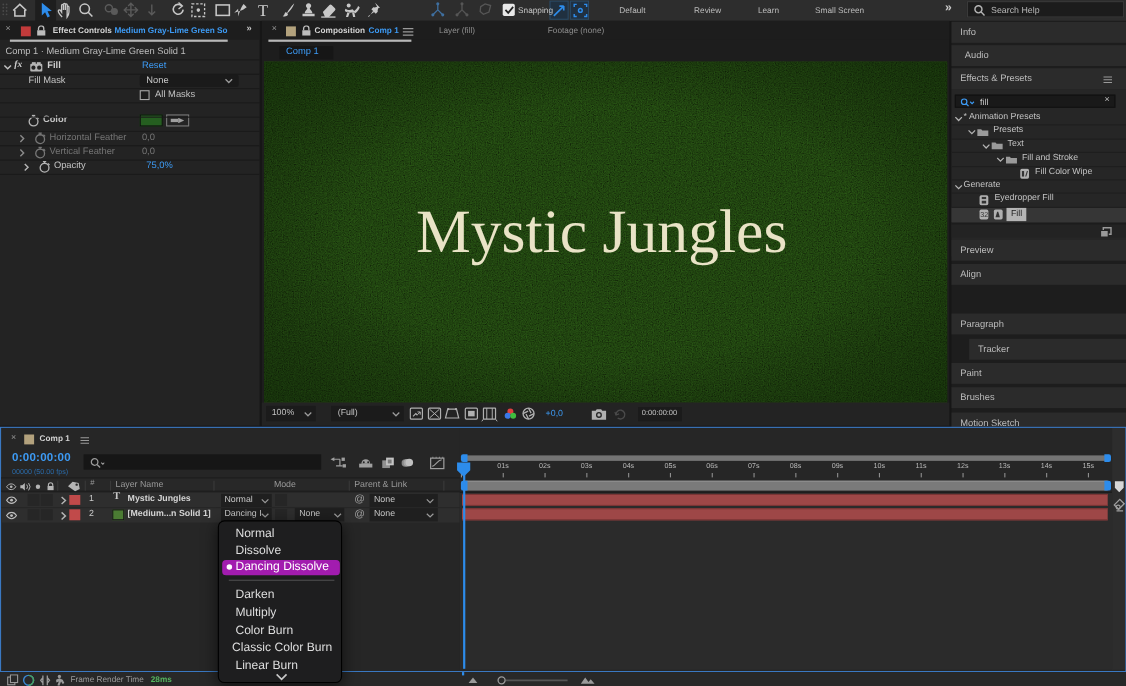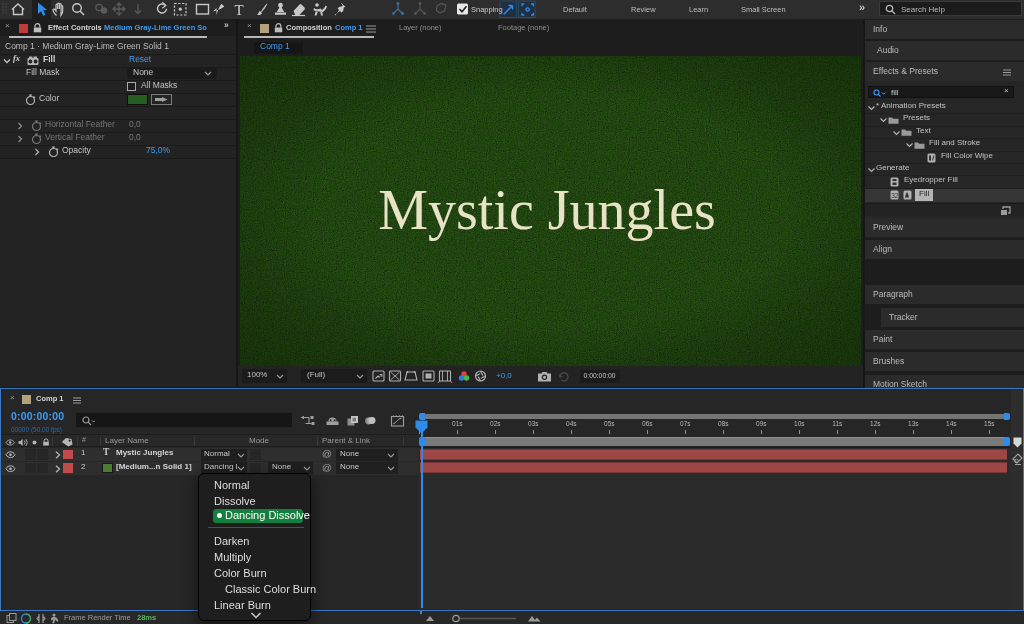--- a/index.html
+++ b/index.html
@@ -179,21 +179,21 @@
     </div>
   </div>
   <div class="abs" style="left:0;top:60.5px;width:236px;height:1px;background:#1a1a1a;"></div>
 
   <div class="abs" style="left:0;top:61px;width:236px;height:12.5px;">
     <div class="abs" style="left:127px;top:1.5px;width:9px;height:9px;border:1.2px solid #a8a8a8;background:#1d1d1d;"></div>
     <span class="abs" style="left:141px;top:0px;color:#c3c3c3;font-size:8.5px;">All Masks</span>
   </div>
   <div class="abs" style="left:0;top:73.5px;width:236px;height:1px;background:#1a1a1a;"></div>
 
-  <div class="abs" style="left:0;top:74px;width:236px;height:12.5px;">
+  <div class="abs" style="left:0;top:84px;width:236px;height:12.5px;font-weight:bold;">
     <svg class="abs" style="left:25px;top:0.5px" width="11" height="12" viewBox="0 0 11 12">
         <circle cx="5.5" cy="6.5" r="4" fill="none" stroke="#b5b5b5" stroke-width="1.2"></circle>
         <path d="M4 1 h3 M5.5 1 v2 M8.5 2.5 l1.5 1.5" stroke="#b5b5b5" stroke-width="1.2"></path>
       </svg>
     <span class="abs" style="left:39px;top:0px;color:#c3c3c3;font-size:8.5px;">Color</span>
     <div class="abs" style="left:127px;top:0.5px;width:21px;height:11px;background:#255e20;border:1px solid #0f0f0f;"></div>
     <div class="abs" style="left:151px;top:0.5px;width:21px;height:11px;background:#242424;border:1px solid #7a7a7a;">
       <svg class="abs" style="left:3px;top:2px" width="14" height="5" viewBox="0 0 14 5">
           <rect x="0" y="1" width="7" height="3" fill="#9f9f9f"></rect>
           <path d="M7 0 l5.5 2.5 -5.5 2.5 z" fill="#9f9f9f"></path>
@@ -223,21 +223,21 @@
       </svg>
     <svg class="abs" style="left:31px;top:0.5px" width="11" height="12" viewBox="0 0 11 12">
         <circle cx="5.5" cy="6.5" r="4" fill="none" stroke="#777" stroke-width="1.2"></circle>
         <path d="M4 1 h3 M5.5 1 v2 M8.5 2.5 l1.5 1.5" stroke="#777" stroke-width="1.2"></path>
       </svg>
     <span class="abs" style="left:45px;top:0px;color:#757575;font-size:8.5px;">Vertical Feather</span>
     <span class="abs" style="left:129px;top:0px;color:#757575;font-size:8.5px;">0,0</span>
   </div>
   <div class="abs" style="left:0;top:125.5px;width:236px;height:1px;background:#1a1a1a;"></div>
 
-  <div class="abs" style="left:17px;top:126px;width:236px;height:12.5px;">
+  <div class="abs" style="left:4px;top:126px;width:236px;height:12.5px;">
     <svg class="abs" style="left:17px;top:2.5px" width="6" height="8">
         <path d="M1.5 1 L4.5 4 L1.5 7" stroke="#b3b3b3" stroke-width="1.3" fill="none"></path>
       </svg>
     <svg class="abs" style="left:31px;top:0.5px" width="11" height="12" viewBox="0 0 11 12">
         <circle cx="5.5" cy="6.5" r="4" fill="none" stroke="#b5b5b5" stroke-width="1.2"></circle>
         <path d="M4 1 h3 M5.5 1 v2 M8.5 2.5 l1.5 1.5" stroke="#b5b5b5" stroke-width="1.2"></path>
       </svg>
     <span class="abs" style="left:45px;top:0px;color:#c3c3c3;font-size:8.5px;">Opacity</span>
     <span class="abs" style="left:129px;top:0px;color:#3d9bf5;font-size:8.5px;">75,0%</span>
   </div>
@@ -252,21 +252,21 @@
     <svg class="abs" style="left:36px;top:4px;" width="9" height="10" viewBox="0 0 9 10">
         <path d="M2 4.5 V3 a2.4 2.4 0 0 1 4.8 0 V4.5" fill="none" stroke="#bdbdbd" stroke-width="1.2"></path>
         <rect x="0.8" y="4.5" width="7.4" height="4.8" fill="#bdbdbd"></rect>
       </svg>
     <span class="abs" style="left:48px;top:4px;color:#d4d4d4;font-size:7.5px;font-weight:bold;">Composition</span>
     <span class="abs" style="left:97px;top:4px;color:#3d9bf5;font-size:7.5px;font-weight:bold;">Comp 1</span>
     <svg class="abs" style="left:128px;top:5.5px" width="10" height="8">
         <path d="M0 1 h10 M0 4 h10 M0 7 h10" stroke="#9a9a9a" stroke-width="1.2"></path>
       </svg>
 
-    <span class="abs" style="left:161px;top:4px;color:#8e8e8e;font-size:7.5px;">Layer (none)</span>
+    <span class="abs" style="left:161px;top:4px;color:#8e8e8e;font-size:7.5px;">Layer (fill)</span>
     <span class="abs" style="left:260px;top:4px;color:#8e8e8e;font-size:7.5px;">Footage (none)</span>
   </div>
   <div class="abs" style="left:6px;top:17px;width:130px;height:1.5px;background:#b8b8b8;"></div>
 
   <div class="abs" style="left:16px;top:23px;width:49px;height:11.5px;background:#161616;">
     <span class="abs" style="left:6px;top:-1px;color:#3d9bf5;font-size:8.5px;">Comp 1</span>
   </div>
 
   <div class="abs" style="left:1.5px;top:37px;width:621.5px;height:310px;background:#234712;overflow:hidden;">
     <svg class="abs" style="left:0;top:0" width="625" height="310">
@@ -680,26 +680,26 @@
     <path d="M1 7 L5 2 L9 7 z" fill="#9a9a9a"></path>
     <circle cx="31" cy="4.5" r="3.2" fill="#282828" stroke="#9a9a9a" stroke-width="1.2"></circle>
     <path d="M35 4.5 H91" stroke="#555" stroke-width="1.5"></path>
     <path d="M103 7.5 L107 2 L110 6 l2-2.5 3.5 4z" fill="#9a9a9a"></path>
   </svg>
 </div>
 
 <div class="abs" id="menu" style="left:198px;top:473px;width:113px;height:148px;background:#1e1e1f;border:1px solid #000;border-radius:6px;box-shadow:0 4px 14px rgba(0,0,0,0.55);font-size:11px;color:#dedede;">
   <div class="abs" style="left:15px;top:5px;">Normal</div>
   <div class="abs" style="left:15px;top:20.5px;">Dissolve</div>
-  <div class="abs" style="left:14px;top:34.5px;width:90px;height:14.5px;background:#15803d;border-radius:3.5px;">
+  <div class="abs" style="left:3px;top:34.5px;width:107px;height:14.5px;background:#a21caf;border-radius:3.5px;">
     <div class="abs" style="left:4px;top:4.8px;width:5px;height:5px;border-radius:50%;background:#fff;"></div>
     <div class="abs" style="left:12px;top:0.5px;color:#fff;">Dancing Dissolve</div>
   </div>
   <div class="abs" style="left:9px;top:53px;width:96px;height:1px;background:#4e4e4e;"></div>
   <div class="abs" style="left:15px;top:61px;">Darken</div>
   <div class="abs" style="left:15px;top:76.5px;">Multiply</div>
   <div class="abs" style="left:15px;top:92.5px;">Color Burn</div>
-  <div class="abs" style="left:26px;top:108.5px;">Classic Color Burn</div>
+  <div class="abs" style="left:12px;top:108.5px;">Classic Color Burn</div>
   <div class="abs" style="left:15px;top:124.5px;">Linear Burn</div>
   <svg class="abs" style="left:51px;top:138px" width="12" height="7">
       <path d="M1.5 1 L6 5.5 L10.5 1" stroke="#c9c9c9" stroke-width="1.5" fill="none"></path>
     </svg>
 </div>
 
 </body></html>

